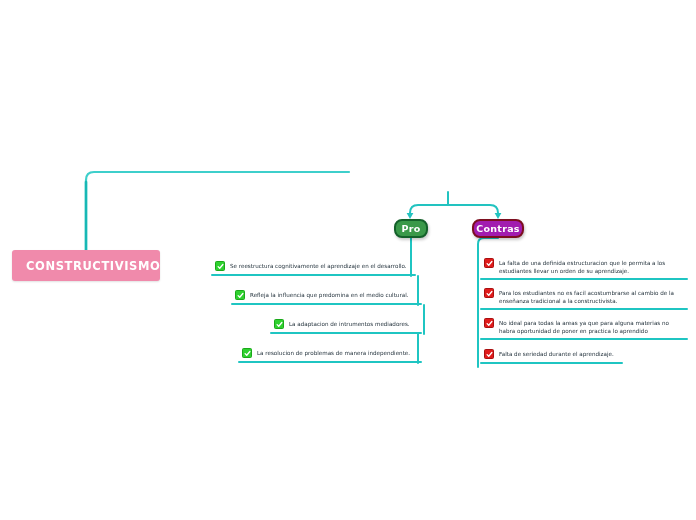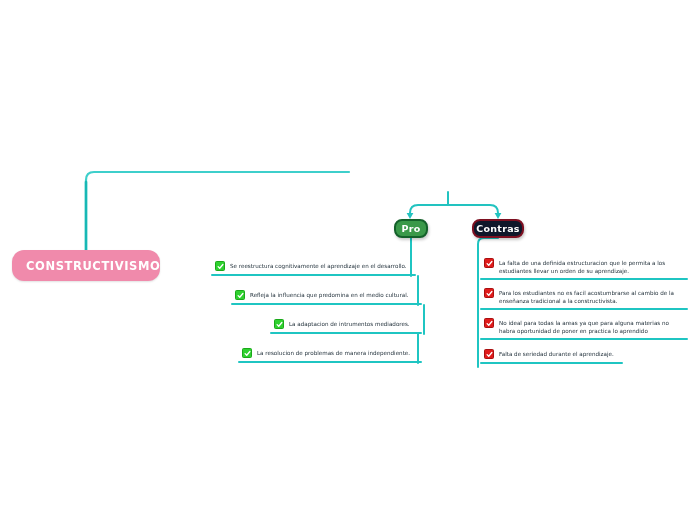--- a/index.html
+++ b/index.html
@@ -7,21 +7,21 @@
     width:696px;height:520px;
     font-family:"DejaVu Sans","Liberation Sans",sans-serif;
     overflow:hidden;position:relative;
   }
   #canvas{position:absolute;left:0;top:0;width:696px;height:520px;}
   svg.links{position:absolute;left:0;top:0;width:696px;height:520px;pointer-events:none;}
 
   
   .root-node{
     position:absolute;left:12px;top:250px;width:148px;height:31px;
-    background:#f08aab;border-radius:12px;
+    background:#f08aab;border-radius:3px;
     display:flex;align-items:center;
     box-shadow:0 1px 2px rgba(0,0,0,.12);
   }
   .root-node span{
     color:#ffffff;font-weight:bold;font-size:11.5px;letter-spacing:.6px;
     padding-left:14px;
   }
 
   
   .center-node{
@@ -41,21 +41,21 @@
     box-shadow:1px 2px 3px rgba(0,0,0,.22);
     box-sizing:border-box;
   }
   .cat-node span{color:#ffffff;font-weight:bold;font-size:9.5px;letter-spacing:.3px;}
   .cat-pro{
     left:394px;top:219px;width:34px;height:19px;
     background:#3a9949;border:2px solid #14612a;
   }
   .cat-contras{
     left:472px;top:219px;width:52px;height:19px;
-    background:#0f172a;border:2px solid #7d0f20;
+    background:#a21caf;border:2px solid #7d0f20;
   }
 
   
   .leaf{position:absolute;box-sizing:border-box;}
   .leaf .row{
     display:flex;align-items:flex-start;
     padding:3px 5px 3px 4px;
   }
   .leaf .txt{
     font-size:5.6px;line-height:1.45;color:#23323c;

